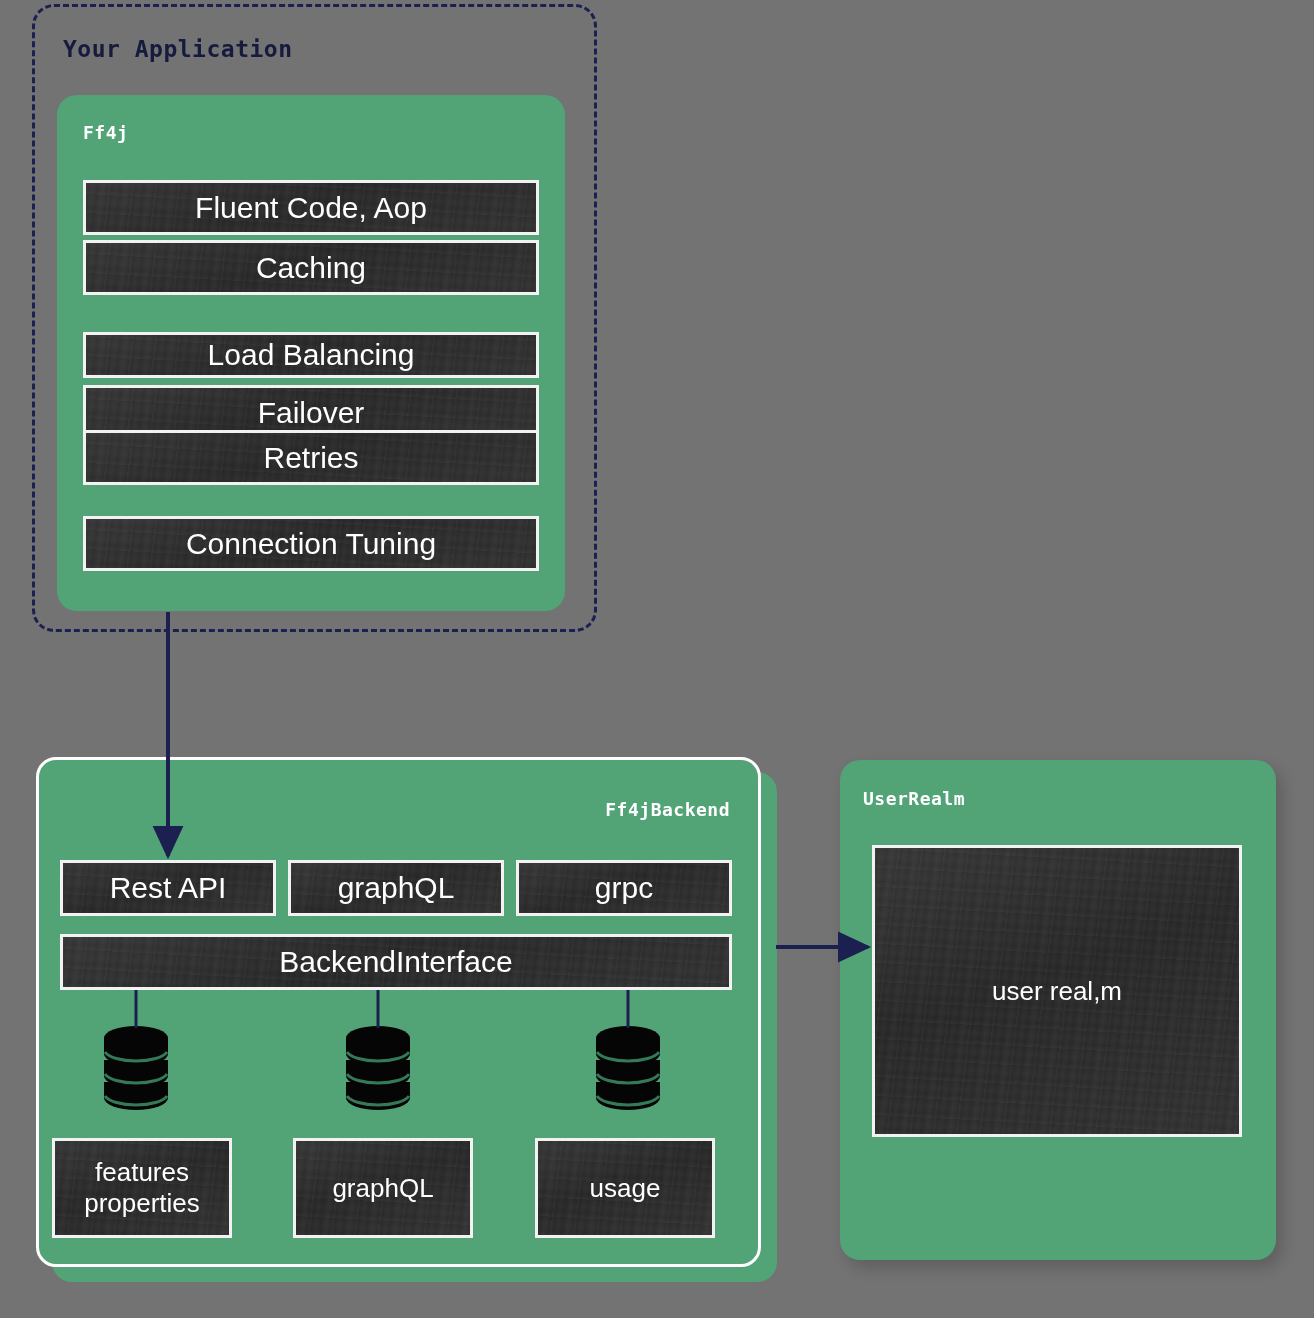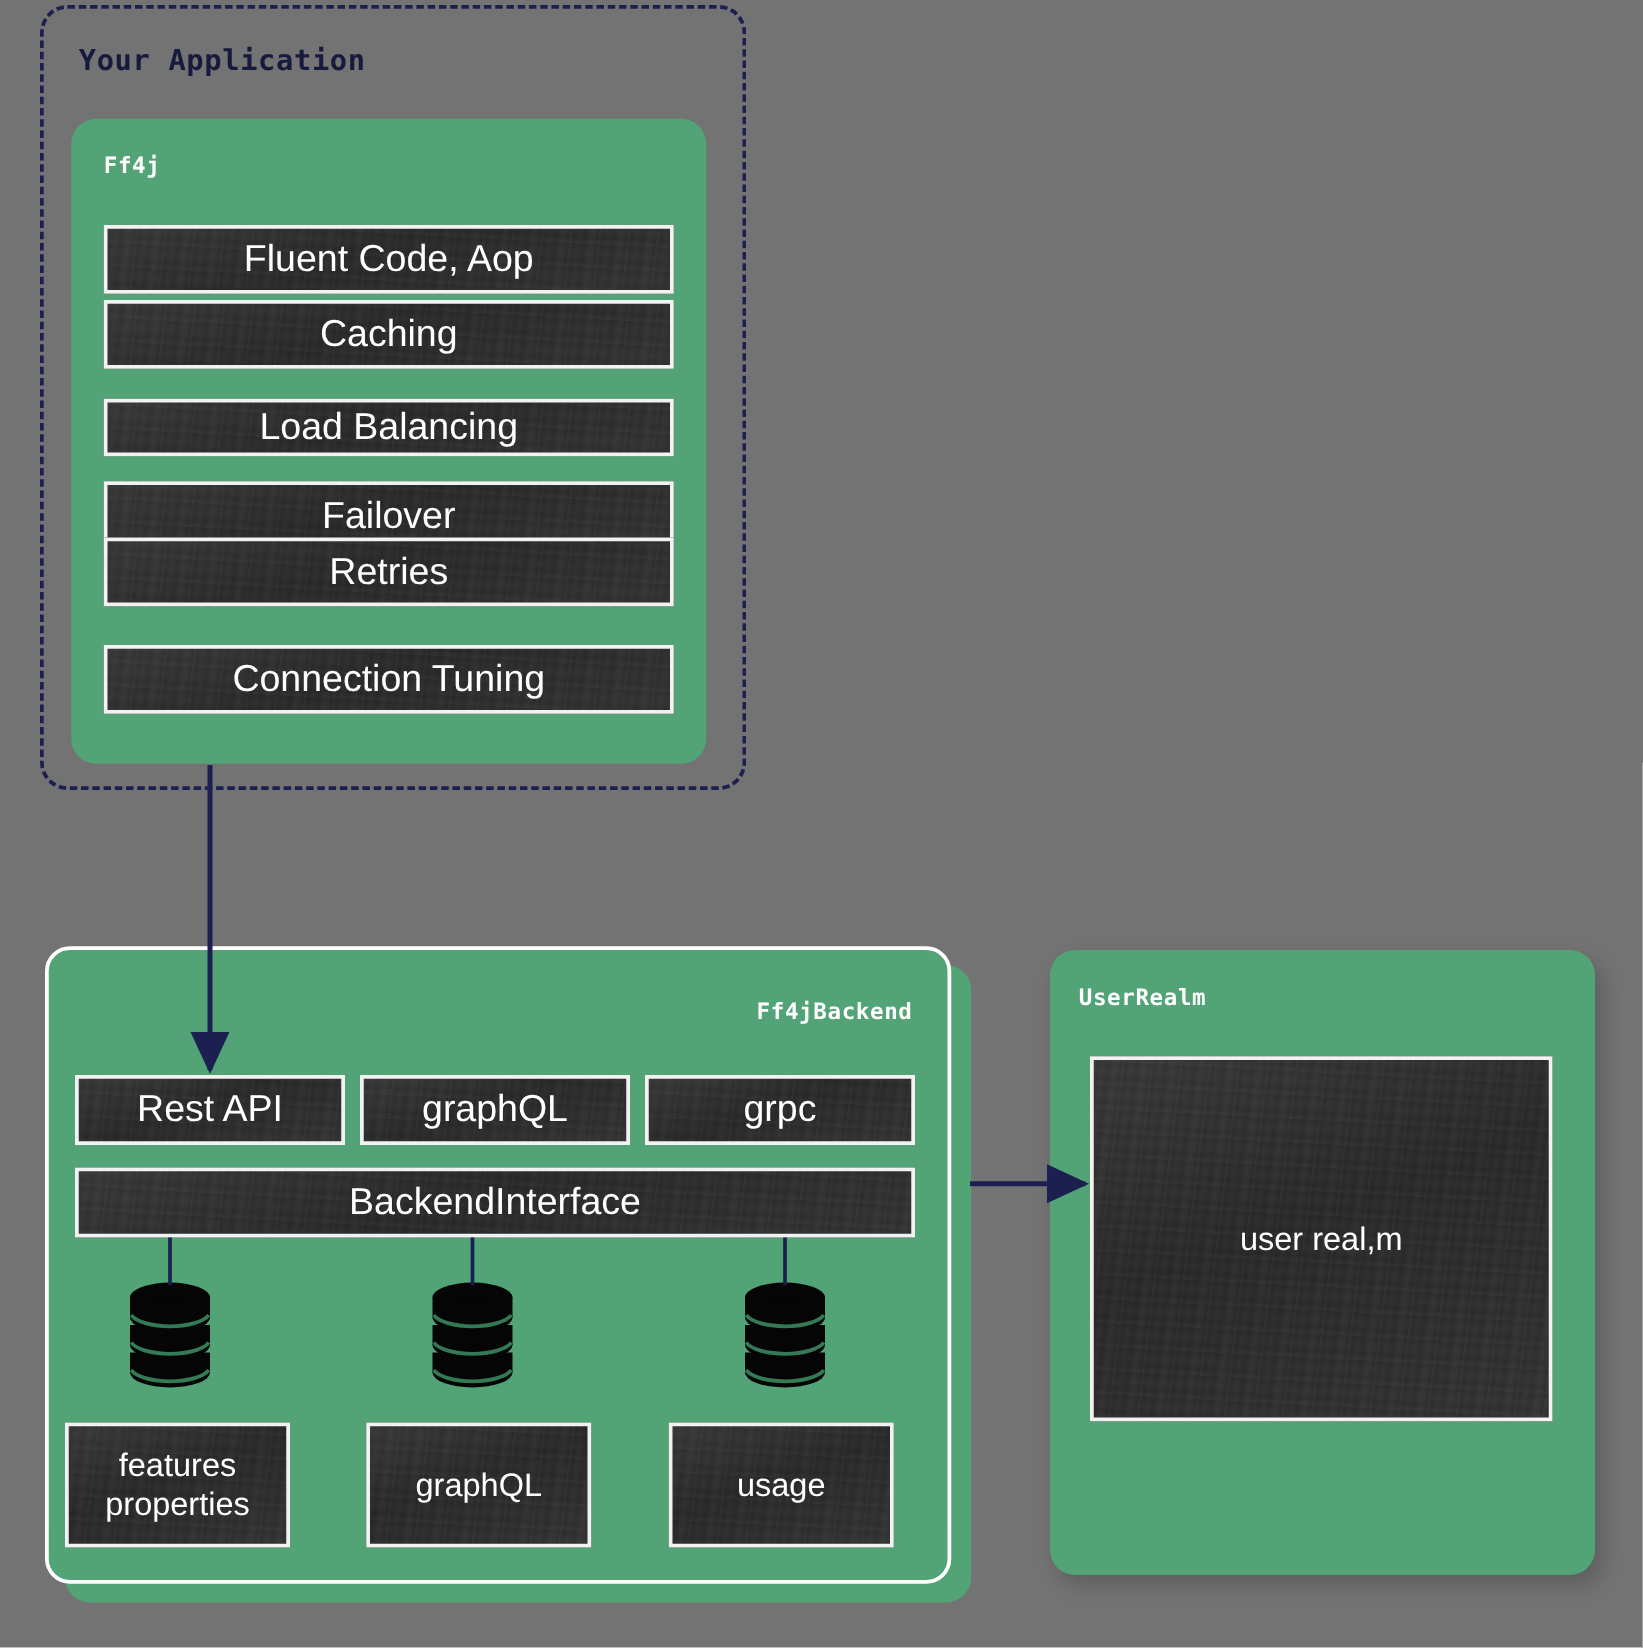--- a/index.html
+++ b/index.html
@@ -124,21 +124,21 @@
   <div class="abs green-panel" style="left:57px; top:95px; width:508px; height:516px;"></div>
 
   <div class="abs panel-title-light" style="left:83px; top:122px;">Ff4j</div>
 
   <div class="abs chalk t-feature" style="left:83px; top:180px; width:456px; height:55px;">
     <span class="chalk-label">Fluent Code, Aop</span>
   </div>
   <div class="abs chalk t-feature" style="left:83px; top:240px; width:456px; height:55px;">
     <span class="chalk-label">Caching</span>
   </div>
-  <div class="abs chalk t-feature" style="left:83px; top:319px; width:456px; height:46px;">
+  <div class="abs chalk t-feature" style="left:83px; top:332px; width:456px; height:46px;">
     <span class="chalk-label">Load Balancing</span>
   </div>
   <div class="abs chalk t-feature" style="left:83px; top:385px; width:456px; height:55px;text-align:center;">
     <span class="chalk-label">Failover</span>
   </div>
   <div class="abs chalk t-feature" style="left:83px; top:430px; width:456px; height:55px;">
     <span class="chalk-label">Retries</span>
   </div>
   <div class="abs chalk t-feature" style="left:83px; top:516px; width:456px; height:55px;">
     <span class="chalk-label">Connection Tuning</span>

